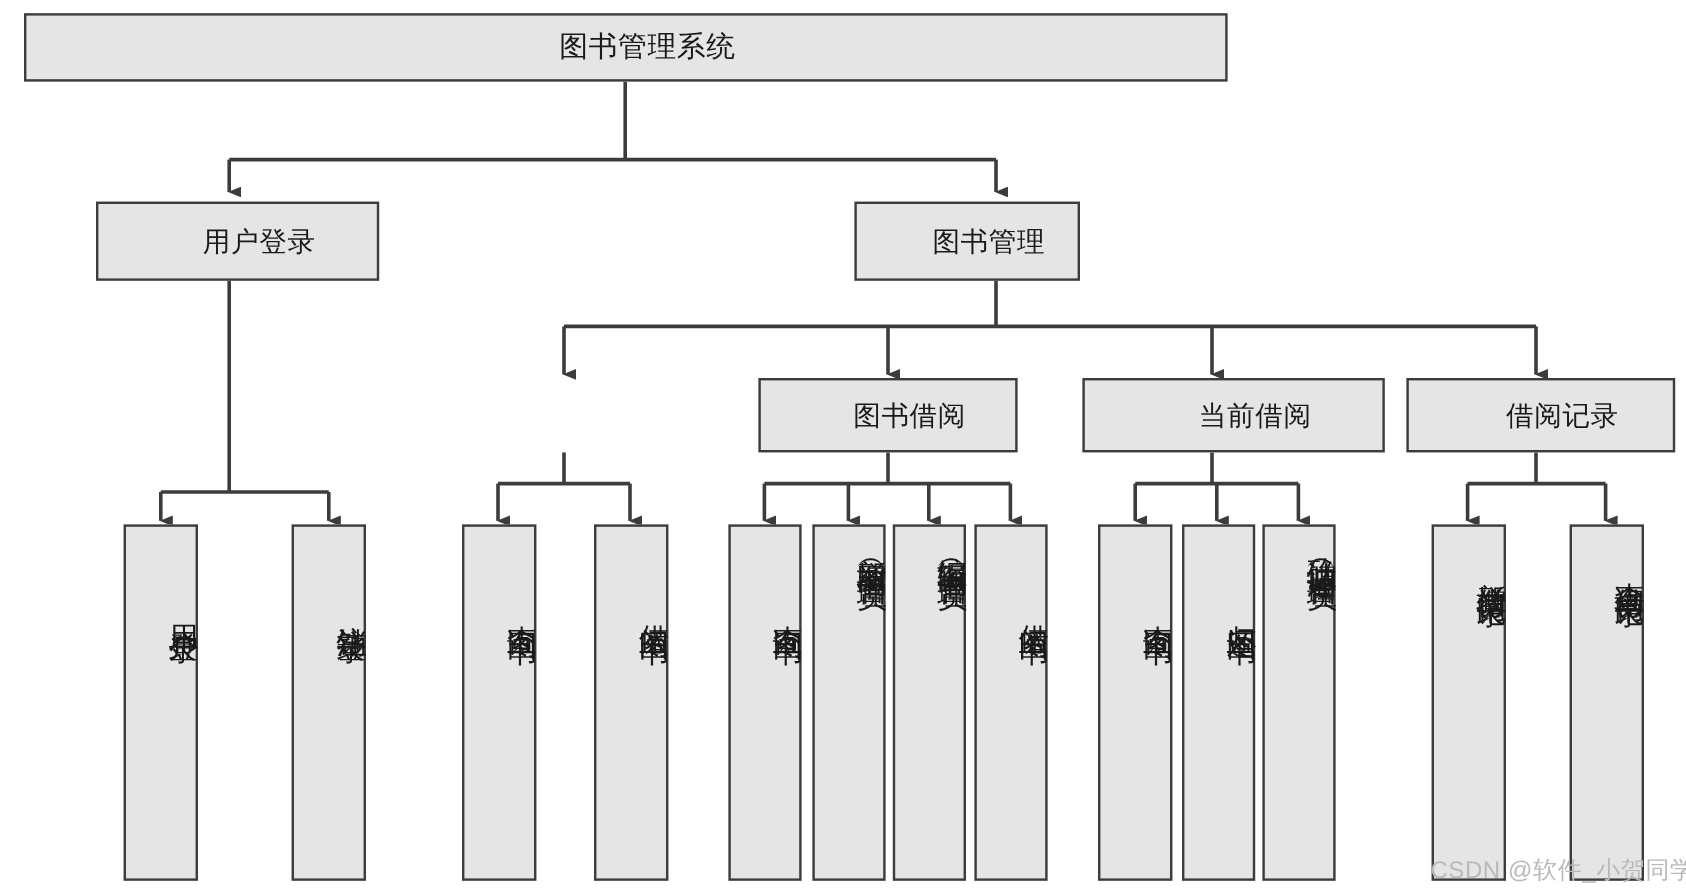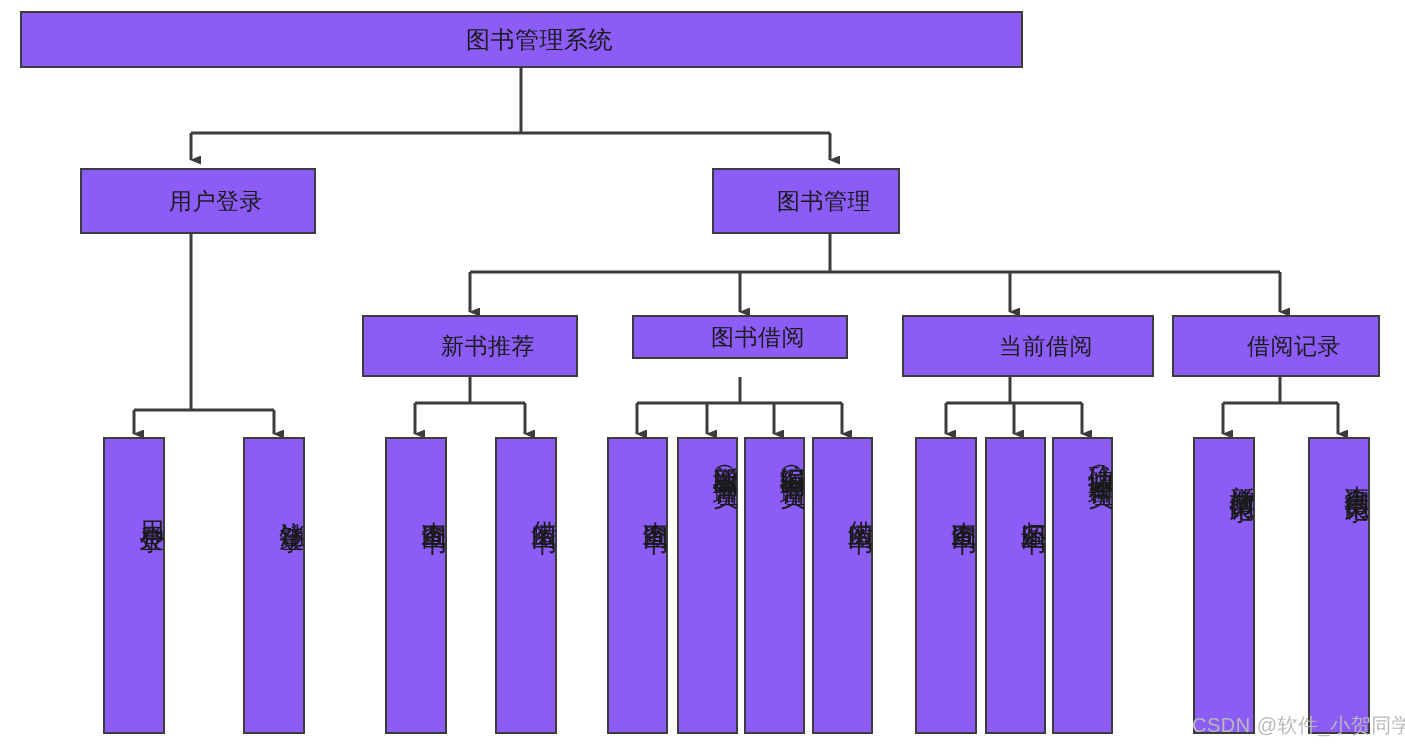--- a/index.html
+++ b/index.html
@@ -22,21 +22,21 @@
     position: absolute;
     left: 0;
     top: 0;
     width: 1405px;
     height: 747px;
     pointer-events: none;
   }
   .node {
     position: absolute;
     box-sizing: border-box;
-    background: #8b5cf6;
+    background: #e5e5e5;
     border: 2px solid #3c3c3c;
     display: flex;
     align-items: center;
     justify-content: center;
     color: #1a1a1a;
     padding-left: 36px;
   }
   .node .label {
     display: block;
     text-align: center;
@@ -137,33 +137,30 @@
   </div>
 
   <div class="node horiz" style="left:80px; top:168px; width:236px; height:66px;">
     <span class="label">用户登录</span>
   </div>
 
   <div class="node horiz" style="left:712px; top:168px; width:188px; height:66px;">
     <span class="label">图书管理</span>
   </div>
 
-  <div class="node horiz" style="left:362px; top:315px; width:216px; height:62px;">
-    <span class="label">新书推荐</span>
-  </div>
-
-  <div class="node horiz" style="left:632px; top:315px; width:216px; height:44px;">
+
+  <div class="node horiz" style="left:632px; top:315px; width:216px; height:62px;">
     <span class="label">图书借阅</span>
   </div>
 
   <div class="node horiz" style="left:902px; top:315px; width:252px; height:62px;">
     <span class="label">当前借阅</span>
   </div>
 
-  <div class="node horiz" style="left:1172px; top:315px; width:208px; height:62px;">
+  <div class="node horiz" style="left:1172px; top:315px; width:224px; height:62px;">
     <span class="label">借阅记录</span>
   </div>
 
   <div class="node vert" style="left:103px; top:437px; width:62px; height:297px; padding-top:62px;">
     <span class="label">用户登录</span>
   </div>
 
   <div class="node vert" style="left:243px; top:437px; width:62px; height:297px; padding-top:62px;">
     <span class="label">注销登录</span>
   </div>

